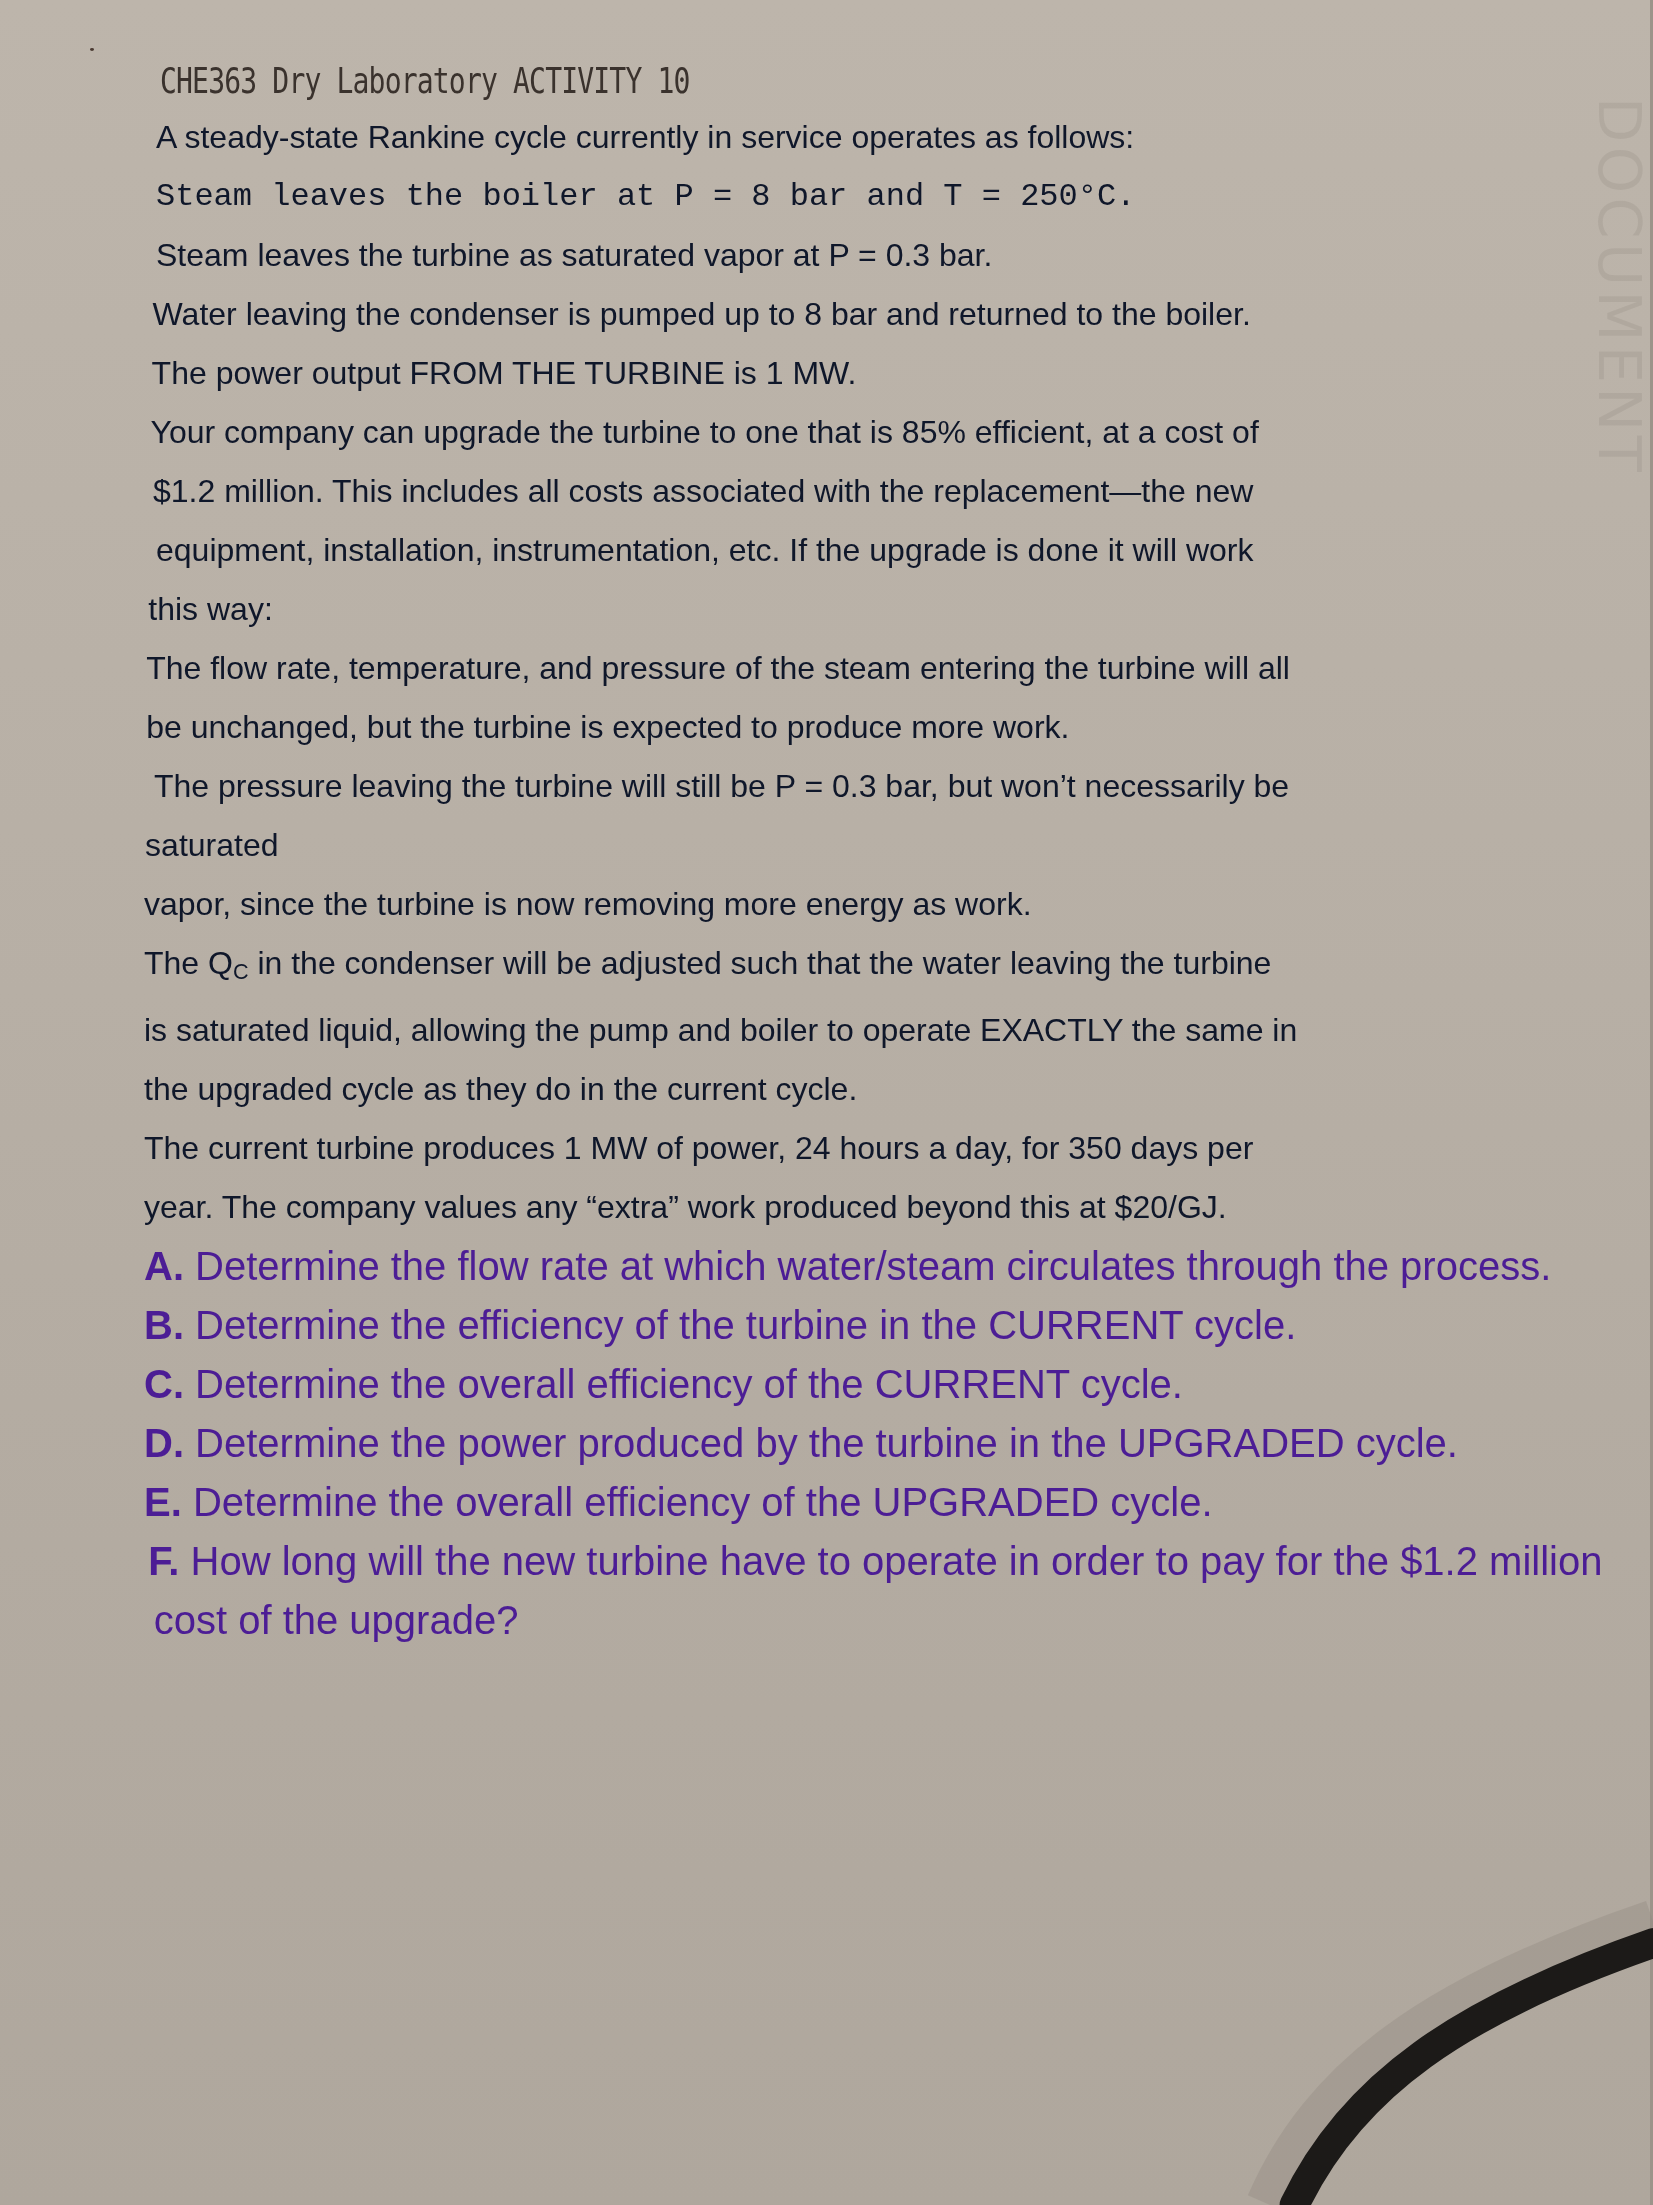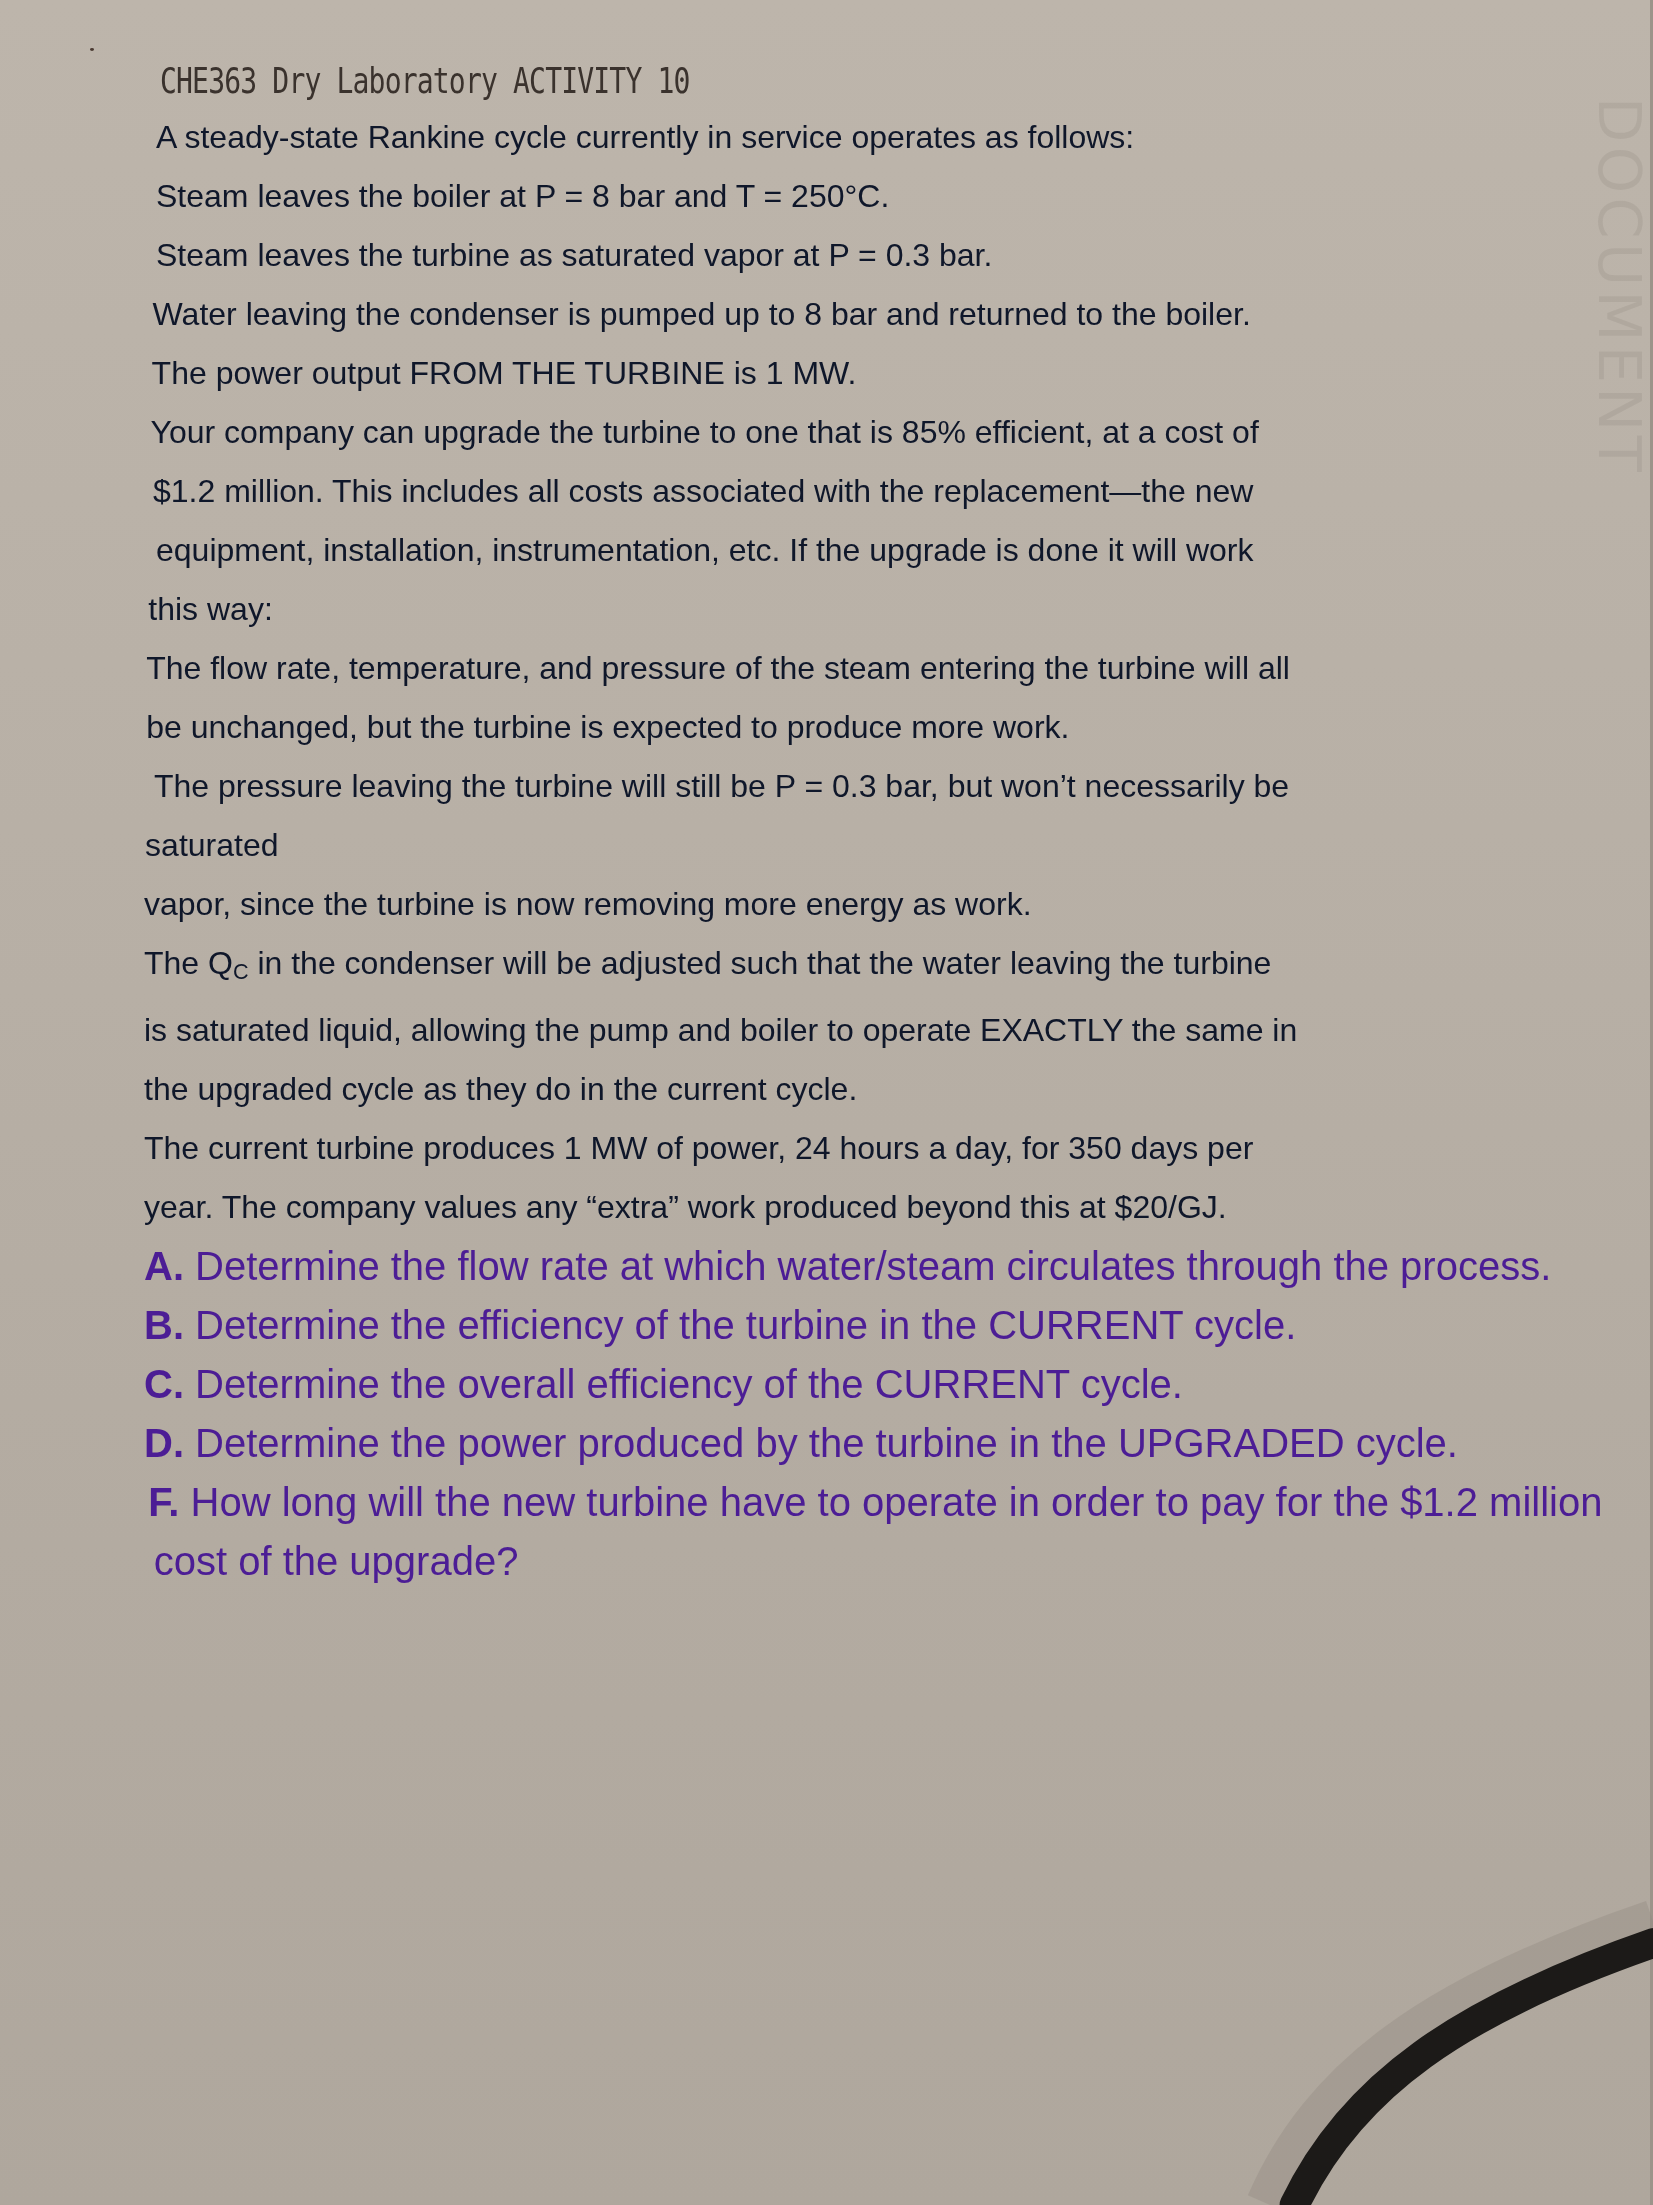--- a/index.html
+++ b/index.html
@@ -93,21 +93,21 @@
 <div class="bleed">DOCUMENT</div>
 <div class="page-edge"></div>
 <div class="speck"></div>
 
 <div class="content">
   <div class="title">CHE363 Dry Laboratory ACTIVITY 10</div>
 
   <div class="line" style="margin-left:12px;">A steady-state Rankine cycle currently in service operates as follows:</div>
 
   <div>
-    <div class="line" style="margin-left:12px;">Steam leaves the boiler at P = 8 bar and T = 250°C.</div>
+    <div class="line" style="margin-left:12px;font-family:Liberation Mono, monospace;">Steam leaves the boiler at P = 8 bar and T = 250°C.</div>
     <div class="line" style="margin-left:12px;">Steam leaves the turbine as saturated vapor at P = 0.3 bar.</div>
     <div class="line" style="margin-left:8.6px;">Water leaving the condenser is pumped up to 8 bar and returned to the boiler.</div>
     <div class="line" style="margin-left:7.6px;">The power output FROM THE TURBINE is 1 MW.</div>
   </div>
 
   <div>
     <div class="line" style="margin-left:6.5px;">Your company can upgrade the turbine to one that is 85% efficient, at a cost of</div>
     <div class="line" style="margin-left:9px;">$1.2 million. This includes all costs associated with the replacement—the new</div>
     <div class="line" style="margin-left:12px;">equipment, installation, instrumentation, etc. If the upgrade is done it will work</div>
     <div class="line" style="margin-left:4.3px;">this way:</div>
@@ -132,20 +132,21 @@
   <div>
     <div class="line">The current turbine produces 1 MW of power, 24 hours a day, for 350 days per</div>
     <div class="line">year. The company values any  “extra”  work produced beyond this at $20/GJ.</div>
   </div>
 
   <div>
     <div class="q"><span class="letter">A.</span><span> Determine the flow rate at which water/steam circulates through the process.</span></div>
     <div class="q"><span class="letter">B.</span><span> Determine the efficiency of the turbine in the CURRENT cycle.</span></div>
     <div class="q"><span class="letter">C.</span><span> Determine the overall efficiency of the CURRENT cycle.</span></div>
     <div class="q"><span class="letter">D.</span><span> Determine the power produced by the turbine in the UPGRADED cycle.</span></div>
+    <div class="q"><span class="letter">E.</span><span> Determine the overall efficiency of the UPGRADED cycle.</span></div>
     <div class="q" style="margin-left:4.3px;"><span class="letter">F.</span><span> How long will the new turbine have to operate in order to pay for the $1.2 million</span></div>
     <div class="q" style="margin-left:9.7px;">cost of the upgrade?</div>
   </div>
 </div>
 
 <svg class="cable" viewBox="0 0 3060 4080">
   <path d="M 2350 4080 C 2450 3850, 2650 3700, 3060 3560" stroke="#8f877d" stroke-width="90" fill="none" opacity="0.35"></path>
   <path d="M 2395 4080 C 2500 3860, 2700 3720, 3060 3595" stroke="#1c1a18" stroke-width="55" fill="none" stroke-linecap="round"></path>
 </svg>
 

